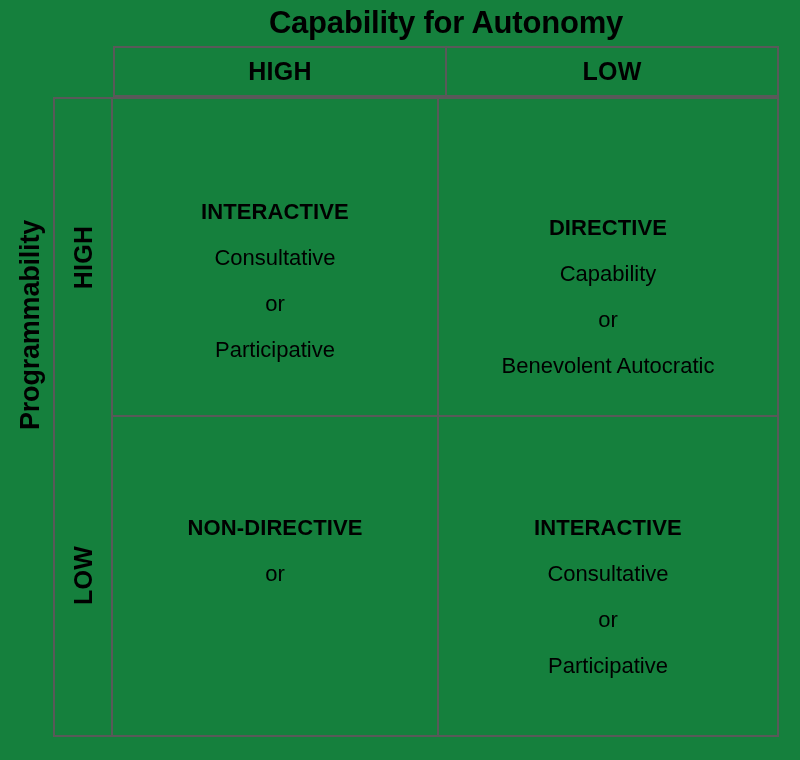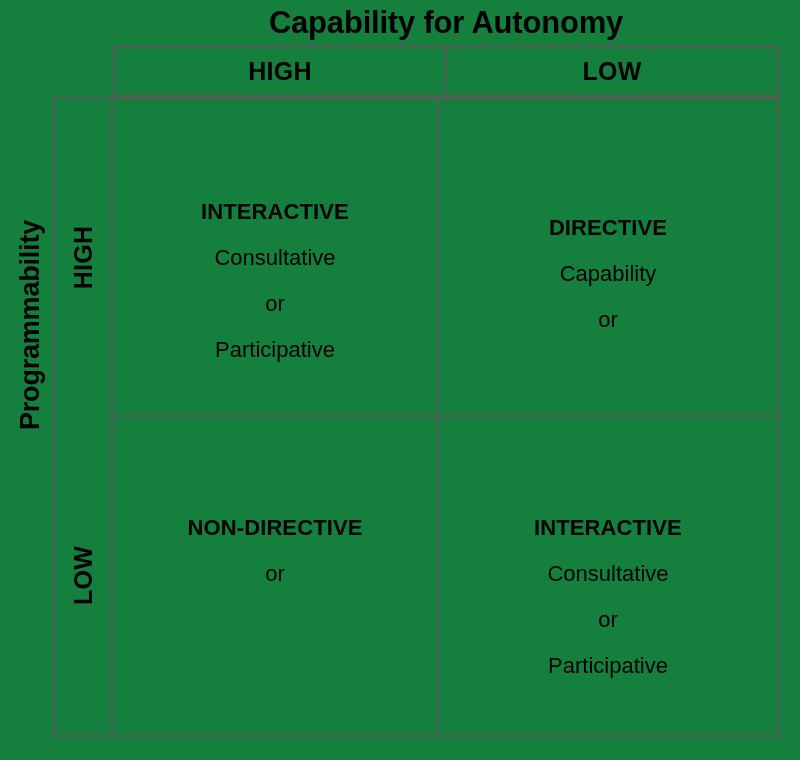--- a/index.html
+++ b/index.html
@@ -189,20 +189,21 @@
         <div class="quad-title">INTERACTIVE</div>
         <div class="quad-line">Consultative</div>
         <div class="quad-line">or</div>
         <div class="quad-line">Participative</div>
       </div>
 
       <div class="quad tr">
         <div class="quad-title">DIRECTIVE</div>
         <div class="quad-line">Capability</div>
         <div class="quad-line">or</div>
+        <div class="quad-line">Benevolent Autocratic</div>
       </div>
 
       <div class="quad bl">
         <div class="quad-title">NON-DIRECTIVE</div>
         <div class="quad-line">or</div>
       </div>
 
       <div class="quad br">
         <div class="quad-title">INTERACTIVE</div>
         <div class="quad-line">Consultative</div>

